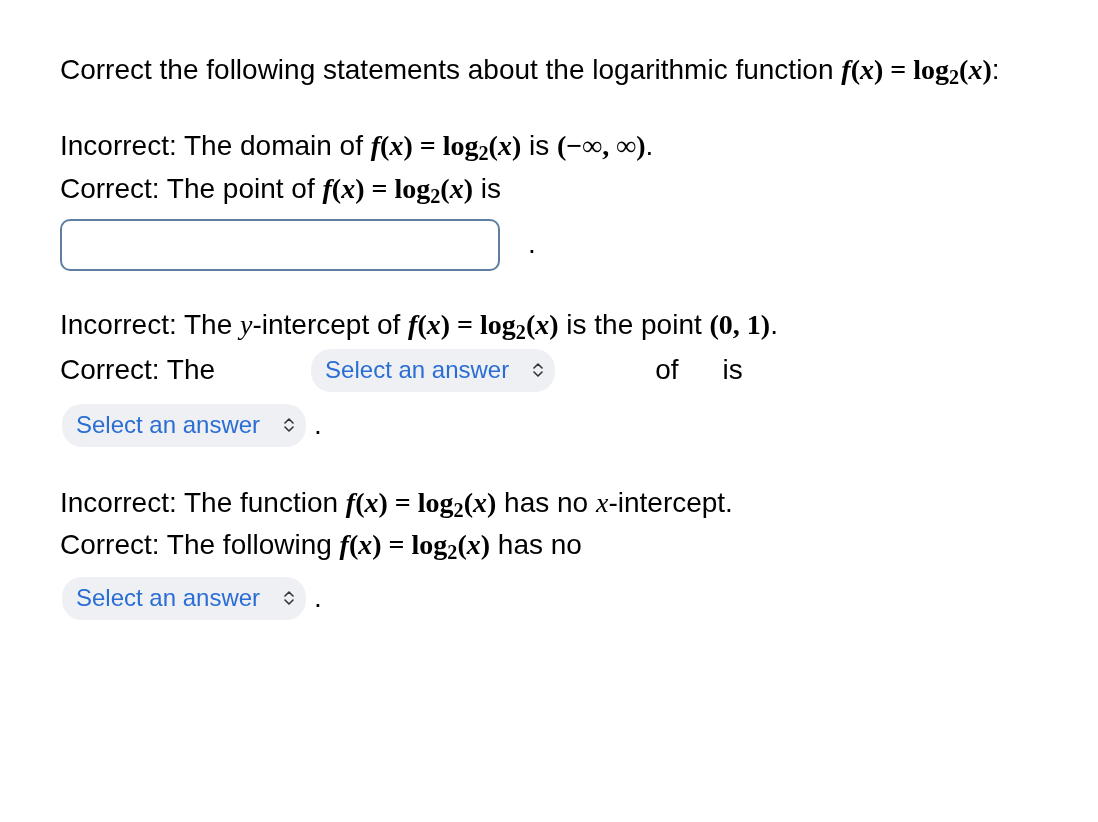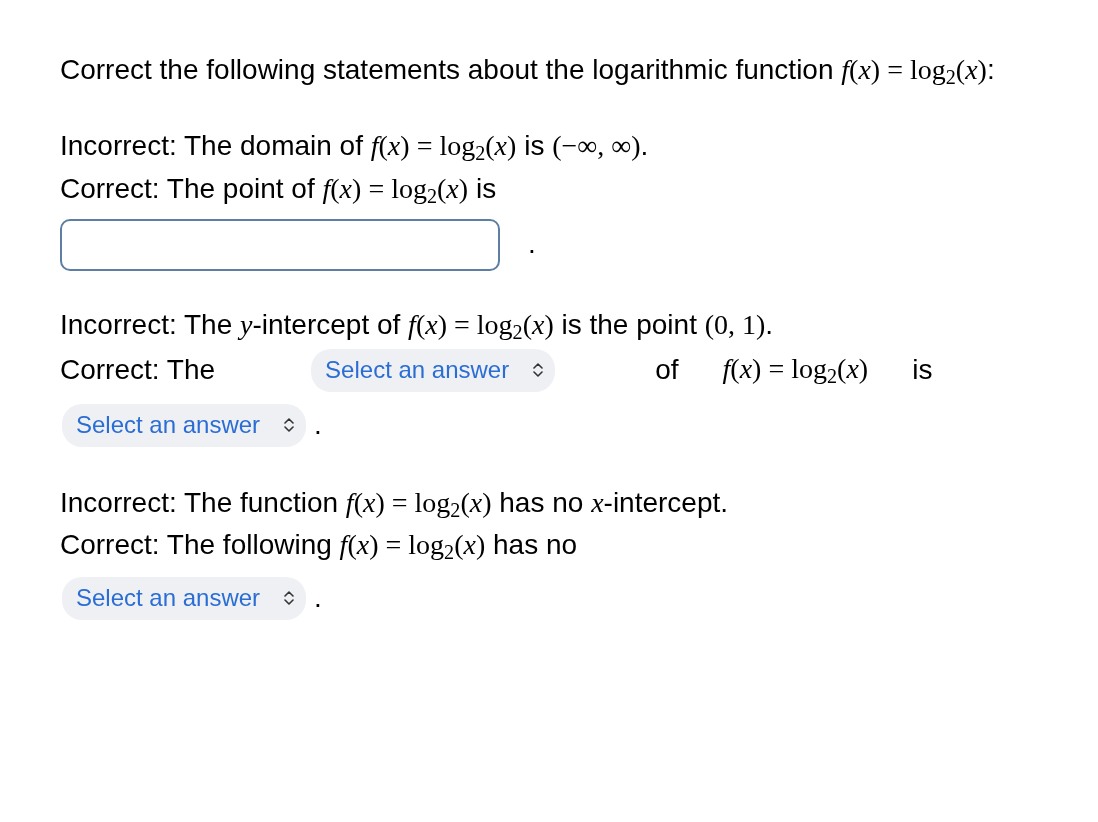--- a/index.html
+++ b/index.html
@@ -7,20 +7,21 @@
     font-size: 28px;
     color: #000;
     margin: 0;
     padding: 50px 60px;
     line-height: 1.45;
     background: #fff;
   }
   .math {
     font-family: "Cambria Math", "Times New Roman", serif;
     font-style: italic;
+    font-weight: bold;
   }
   .mathit { font-style: italic; font-family: "Times New Roman", serif; }
   .sub {
     font-size: 0.72em;
     vertical-align: -0.25em;
     position: relative;
     font-style: normal;
   }
   .paren { font-style: normal; }
   .block { margin-bottom: 34px; }
@@ -89,21 +90,20 @@
     <span class="dropdown">
       <span class="dropdown-label">Select an answer</span>
       <span class="chev">
         <svg viewBox="0 0 14 14">
             <path d="M3 5 L7 1 L11 5 M3 9 L7 13 L11 9" stroke="#333" stroke-width="1.6" fill="none" stroke-linecap="round" stroke-linejoin="round"></path>
           </svg>
       </span>
     </span>
     <span style="width:10px;"></span>
     <span>of </span>
-    <span class="math"><span class="mathit">f</span><span class="paren">(</span><span class="mathit">x</span><span class="paren">)</span> <span class="paren">=</span> <span class="paren">log</span><span class="sub">2</span><span class="paren">(</span><span class="mathit">x</span><span class="paren">)</span></span>
     <span> is</span>
   </div>
   <div class="row-flex line-gap" style="align-items:center;">
     <span class="dropdown">
       <span class="dropdown-label">Select an answer</span>
       <span class="chev">
         <svg viewBox="0 0 14 14">
             <path d="M3 5 L7 1 L11 5 M3 9 L7 13 L11 9" stroke="#333" stroke-width="1.6" fill="none" stroke-linecap="round" stroke-linejoin="round"></path>
           </svg>
       </span>

